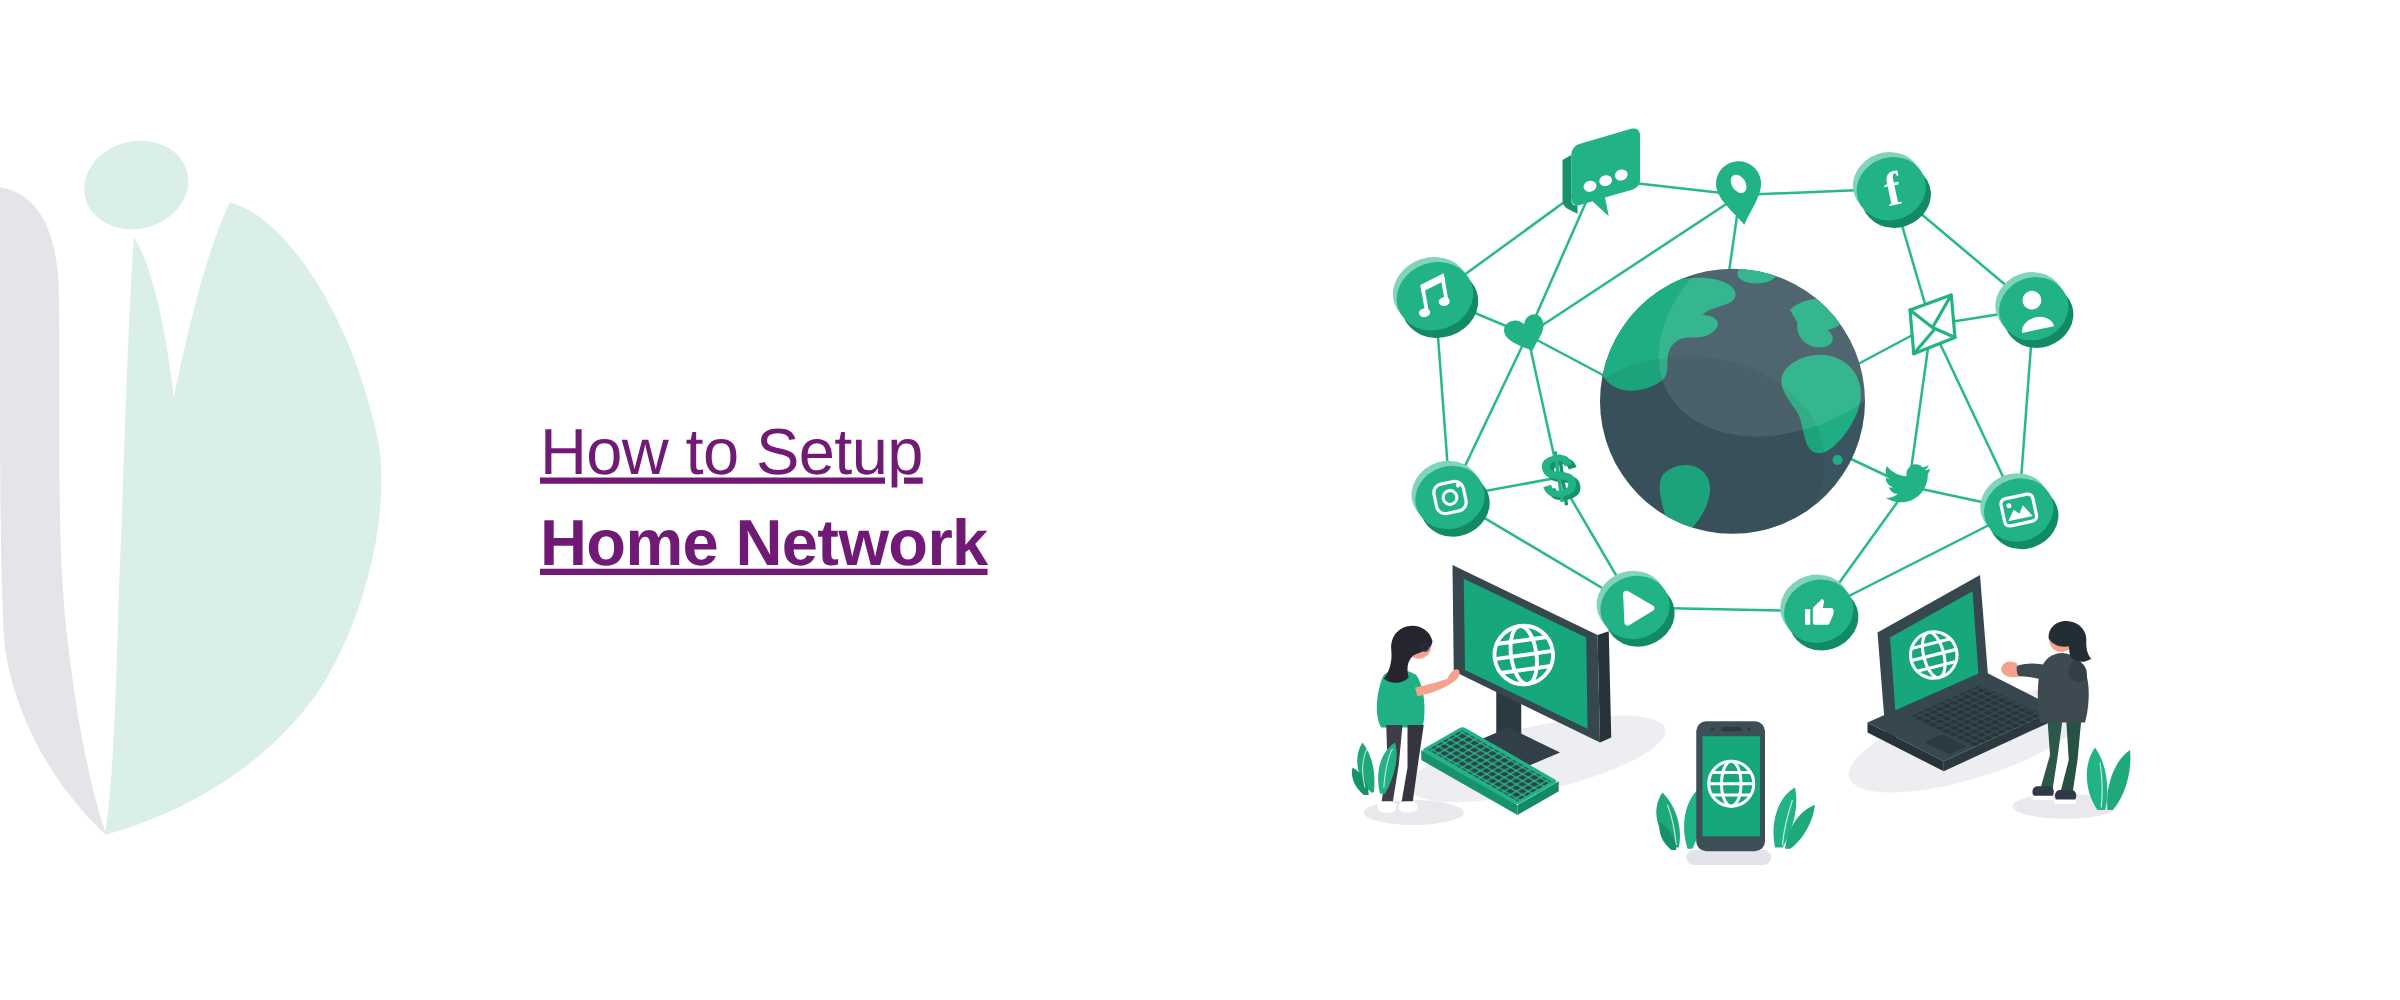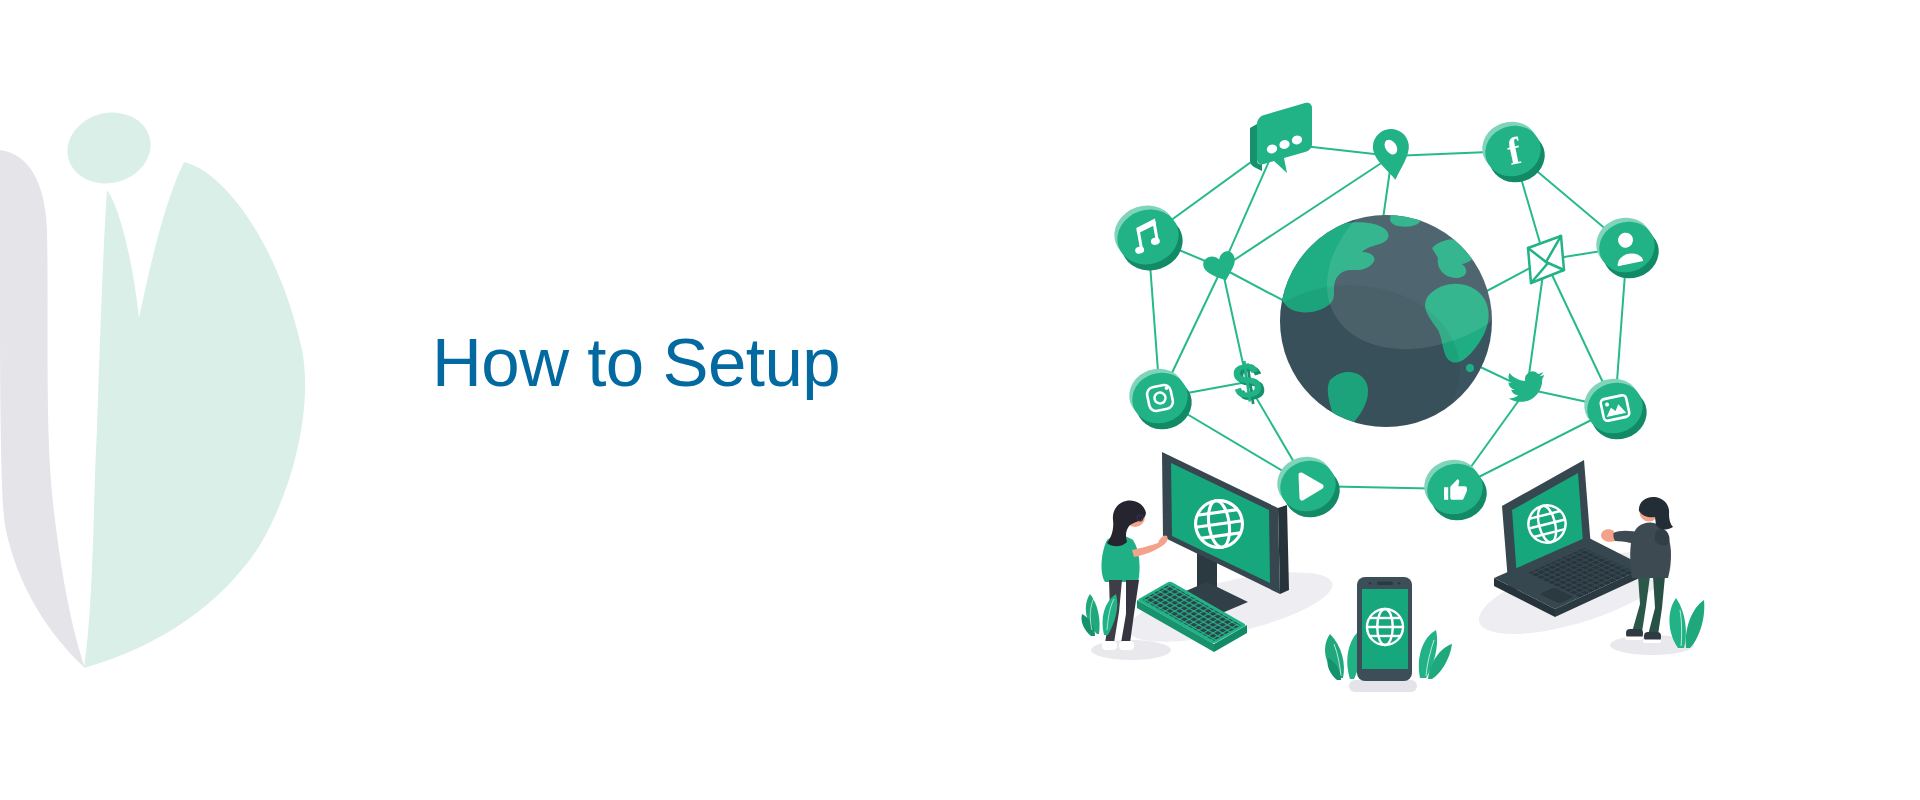--- a/index.html
+++ b/index.html
@@ -1,40 +1,41 @@
 <!DOCTYPE html>
 <html><head>
 <meta charset="utf-8">
 <style>
   html,body{margin:0;padding:0;background:#ffffff;}
   .page{position:relative;width:1920px;height:800px;background:#ffffff;overflow:hidden;
         font-family:"Liberation Sans", sans-serif;}
   .watermark{position:absolute;left:0;top:0;width:320px;height:700px;}
-  .hero-title{position:absolute;left:432px;top:326px;color:#0369a1;
-              font-size:69px;line-height:73px;letter-spacing:-0.5px;white-space:nowrap;}
+  .hero-title{position:absolute;left:432px;top:326px;color:#701a75;
+              font-size:52px;line-height:73px;letter-spacing:-0.5px;white-space:nowrap;text-decoration:underline;}
   .hero-title .t1{font-weight:400;}
   .hero-title .t2{font-weight:700;}
   .illustration{position:absolute;left:1060px;top:80px;width:680px;height:630px;}
 </style>
 </head>
 <body>
 
 <div class="page">
 
   <svg class="watermark" viewBox="0 0 320 700" aria-hidden="true">
     <path fill="#e4e4e9" d="M0,150 C28,154 45,180 47,230 C49,330 44,440 55,520 C62,578 72,630 85,668
          C50,636 16,585 5,525 C-1,490 0,300 0,150 Z"></path>
     <path fill="#d9efe8" d="M107,190 C120,208 133,262 139,318 C148,276 163,205 184,162
          C226,172 280,248 302,350 C312,400 298,480 260,545
          C225,600 165,645 84,668 C94,600 93,500 97,430 C100,340 103,250 107,190 Z"></path>
     <ellipse fill="#d9efe8" cx="109" cy="148" rx="42" ry="35" transform="rotate(-14 109 148)"></ellipse>
   </svg>
 
   <div class="hero-title">
     <div class="t1">How to Setup</div>
+    <div class="t2">Home Network</div>
   </div>
 
   <svg class="illustration" viewBox="1060 80 680 630" aria-hidden="true">
     <defs>
       <g id="globeIcon" fill="none" stroke="#ffffff" stroke-width="4">
         <circle cx="0" cy="0" r="30"></circle>
         <ellipse cx="0" cy="0" rx="13" ry="30"></ellipse>
         <line x1="-30" y1="0" x2="30" y2="0"></line>
         <line x1="-26" y1="-15" x2="26" y2="-15"></line>
         <line x1="-26" y1="15" x2="26" y2="15"></line>

